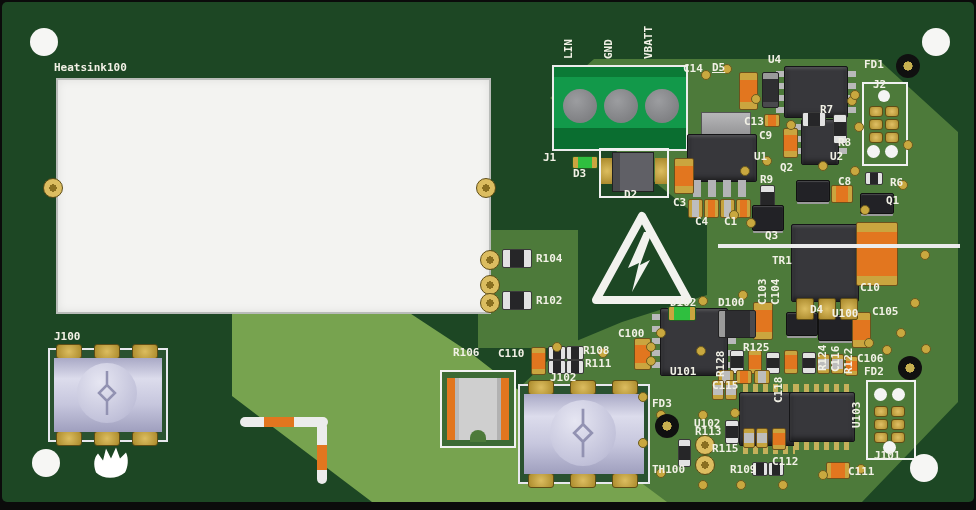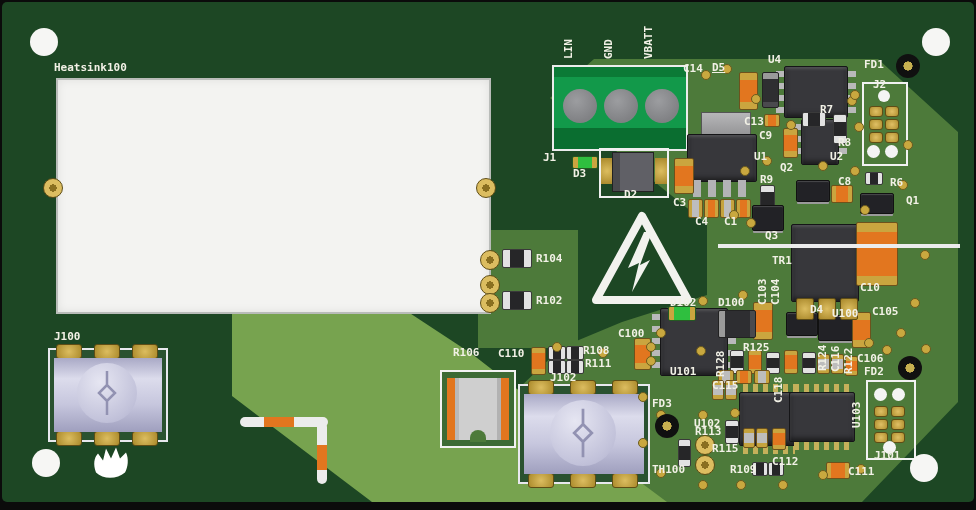--- a/index.html
+++ b/index.html
@@ -315,21 +315,21 @@
       <div class="silk" style="left: 818px; top: 102px;">R7</div>
       <div class="silk" style="left: 836px; top: 135px;">R8</div>
       <div class="silk" style="left: 828px; top: 149px;">U2</div>
       <div class="silk" style="left: 871px; top: 77px;">J2</div>
       <div class="silk" style="left: 862px; top: 57px;">FD1</div>
       <div class="silk" style="left: 752px; top: 149px;">U1</div>
       <div class="silk" style="left: 778px; top: 160px;">Q2</div>
       <div class="silk" style="left: 758px; top: 172px;">R9</div>
       <div class="silk" style="left: 836px; top: 174px;">C8</div>
       <div class="silk" style="left: 888px; top: 175px;">R6</div>
-      <div class="silk" style="left: 904px; top: 193px;">Q1</div>
+      <div class="silk" style="left: 884px; top: 193px;">Q1</div>
       <div class="silk" style="left: 671px; top: 195px;">C3</div>
       <div class="silk" style="left: 693px; top: 214px;">C4</div>
       <div class="silk" style="left: 722px; top: 214px;">C1</div>
       <div class="silk" style="left: 763px; top: 228px;">Q3</div>
       <div class="silk" style="left: 770px; top: 253px;">TR1</div>
       <div class="silk" style="left: 858px; top: 280px;">C10</div>
       <div class="silk v" style="left: 755px; top: 303px;">C103</div>
       <div class="silk v" style="left: 768px; top: 303px;">C104</div>
       <div class="silk" style="left: 808px; top: 302px;">D4</div>
       <div class="silk" style="left: 830px; top: 306px;">U100</div>

